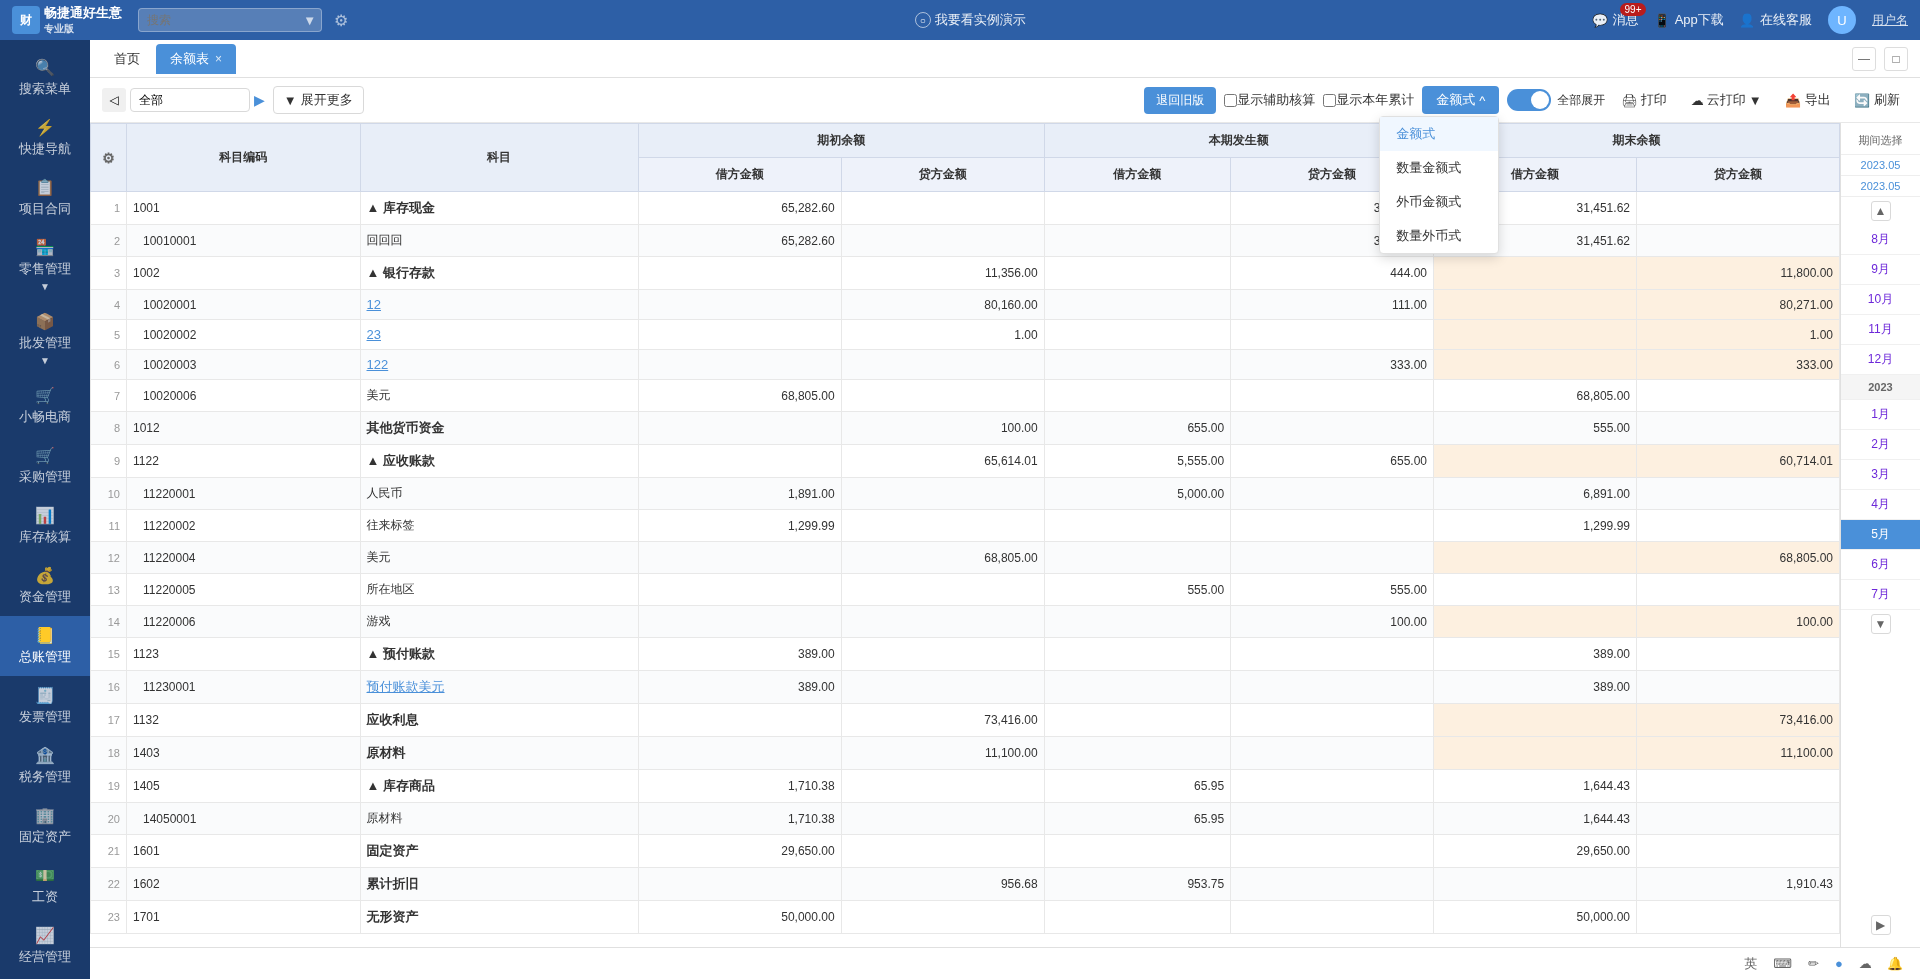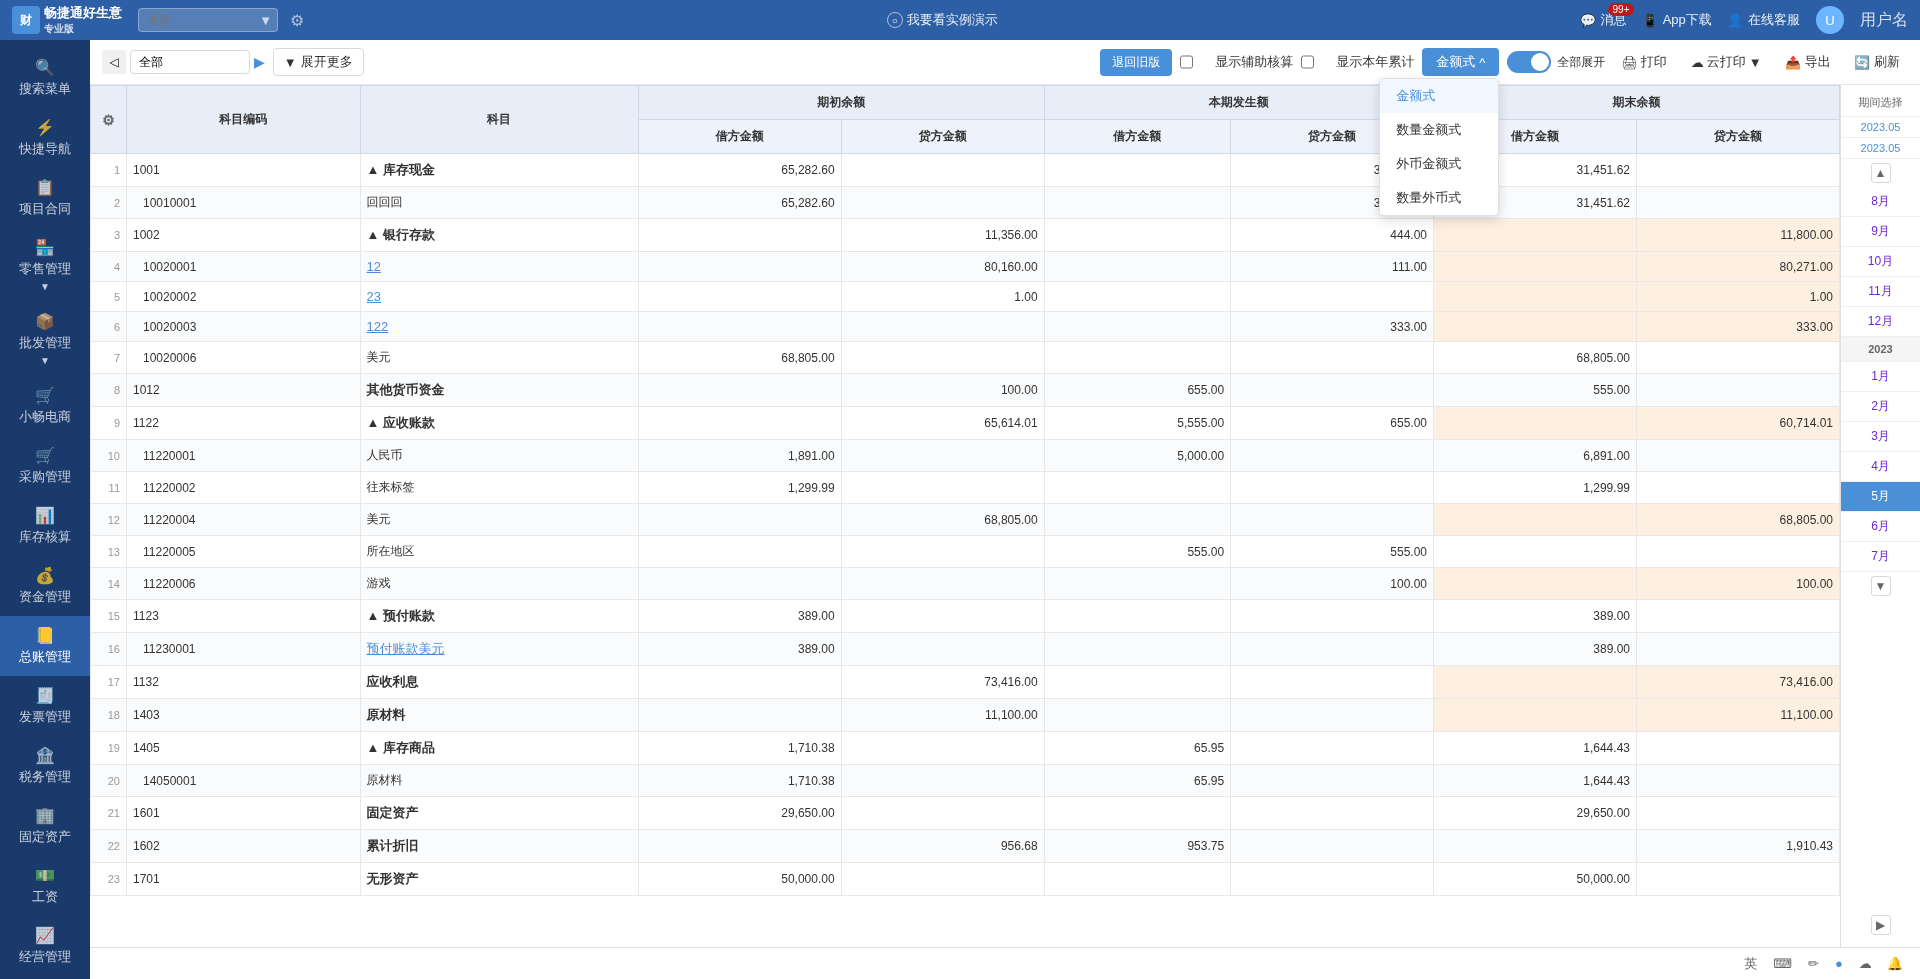--- a/index.html
+++ b/index.html
@@ -40,21 +40,21 @@
 
     
     .toolbar { background: #fff; border-bottom: 1px solid #e8e8e8; padding: 8px 12px; display: flex; align-items: center; gap: 8px; flex-shrink: 0; flex-wrap: wrap; }
     .toolbar-search-group { display: flex; align-items: center; gap: 4px; }
     .toolbar-search-back { width: 24px; height: 24px; background: #f0f0f0; border-radius: 3px; display: flex; align-items: center; justify-content: center; cursor: pointer; font-size: 12px; }
     .toolbar-search-input { border: 1px solid #d9d9d9; border-radius: 4px; padding: 4px 8px; font-size: 12px; width: 120px; }
     .toolbar-search-arrow { color: #4a90d9; cursor: pointer; font-size: 14px; }
     .toolbar-expand { border: 1px solid #d9d9d9; border-radius: 4px; padding: 4px 10px; font-size: 12px; cursor: pointer; display: flex; align-items: center; gap: 4px; color: #333; background: #fff; }
     .toolbar-spacer { flex: 1; }
     .btn-return { background: #4a90d9; color: #fff; border: none; border-radius: 4px; padding: 5px 12px; font-size: 12px; cursor: pointer; }
-    .toolbar-checkbox { display: flex; gap: 22px; font-size: 12px; color: #333; cursor: pointer; }
+    .toolbar-checkbox { display: flex; align-items: center; gap: 0; font-size: 12px; color: #333; cursor: pointer; }
     .toolbar-checkbox input { margin: 0; }
     .btn-jine { background: #4a90d9; color: #fff; border: none; border-radius: 4px; padding: 5px 14px; font-size: 12px; cursor: pointer; display: flex; align-items: center; gap: 4px; position: relative; }
     .toolbar-toggle { display: flex; align-items: center; gap: 6px; }
     .toggle-switch { width: 44px; height: 22px; background: #4a90d9; border-radius: 11px; position: relative; cursor: pointer; }
     .toggle-knob { width: 18px; height: 18px; background: #fff; border-radius: 50%; position: absolute; top: 2px; right: 2px; }
     .toggle-label { font-size: 12px; color: #333; }
     .toolbar-icon-btn { display: flex; align-items: center; gap: 3px; font-size: 12px; color: #333; cursor: pointer; padding: 4px 8px; }
     .dropdown-item { padding: 8px 16px; font-size: 13px; cursor: pointer; color: #333; }
     .dropdown-item.selected { color: #4a90d9; background: #f0f7ff; }
 
@@ -93,21 +93,21 @@
 <div class="topbar">
   <div class="topbar-left">
     <div class="topbar-logo">
       <div class="topbar-logo-icon">财</div>
       <div>
         <div>畅捷通好生意</div>
         <div style="font-size:10px;opacity:0.8;">专业版</div>
       </div>
     </div>
     <div style="position:relative;margin-left:8px;">
-      <input class="topbar-search" style="background: rgba(255, 255, 255, 0.2); border: 1px solid rgba(255, 255, 255, 0.3); border-radius: 4px; padding: 4px 8px; color: rgb(255, 255, 255); width: 140px; font-size: 12px;" placeholder="搜索">
+      <input class="topbar-search" style="background: rgba(255, 255, 255, 0.2); border: 1px solid rgba(255, 255, 255, 0.3); border-radius: 4px; padding: 4px 8px; color: rgb(255, 255, 255); width: 184px; font-size: 12px;" placeholder="搜索">
       <span style="position:absolute;right:6px;top:50%;transform:translateY(-50%);color:rgba(255,255,255,0.7);">▼</span>
     </div>
     <span style="color:rgba(255,255,255,0.6);font-size:16px;cursor:pointer;margin-left:4px;">⚙</span>
   </div>
   <div class="topbar-center">
     <div class="topbar-demo">
       <span style="width:16px;height:16px;border-radius:50%;border:1px solid rgba(255,255,255,0.6);display:inline-flex;align-items:center;justify-content:center;font-size:10px;">○</span>
       <span>我要看实例演示</span>
     </div>
   </div>
@@ -121,21 +121,21 @@
       <span>📱</span>
       <span>App下载</span>
     </div>
     <div class="topbar-action">
       <span>👤</span>
       <span>在线客服</span>
     </div>
     <div class="topbar-avatar">
       <span>U</span>
     </div>
-    <span style="color:rgba(255,255,255,0.8);font-size:16px;cursor:pointer;">用户名</span>
+    <span style="color:rgba(255,255,255,0.8);font-size:12px;cursor:pointer;text-decoration:underline;">用户名</span>
   </div>
 </div>
 
 <div class="main-layout">
 
   <div class="sidebar">
     <div class="sidebar-item">
       <span class="sidebar-item-icon">🔍</span>
       <span>搜索菜单</span>
     </div>
@@ -199,20 +199,31 @@
     </div>
     <div class="sidebar-item">
       
       
     </div>
 
   </div>
 
   <div class="content">
 
+    <div class="tabbar">
+      <div class="tabbar-home">首页</div>
+      <div class="tab">
+        <span>余额表</span>
+        <span class="tab-close">×</span>
+      </div>
+      <div class="tabbar-controls">
+        <div class="tabbar-ctrl-btn">—</div>
+        <div class="tabbar-ctrl-btn">□</div>
+      </div>
+    </div>
 
     <div class="toolbar">
       <div class="toolbar-search-group">
         <div class="toolbar-search-back">◁</div>
         <input class="toolbar-search-input" value="全部" style="">
         <span class="toolbar-search-arrow">▶</span>
       </div>
       <button class="toolbar-expand">
         <span>▼</span>
         <span>展开更多</span>

